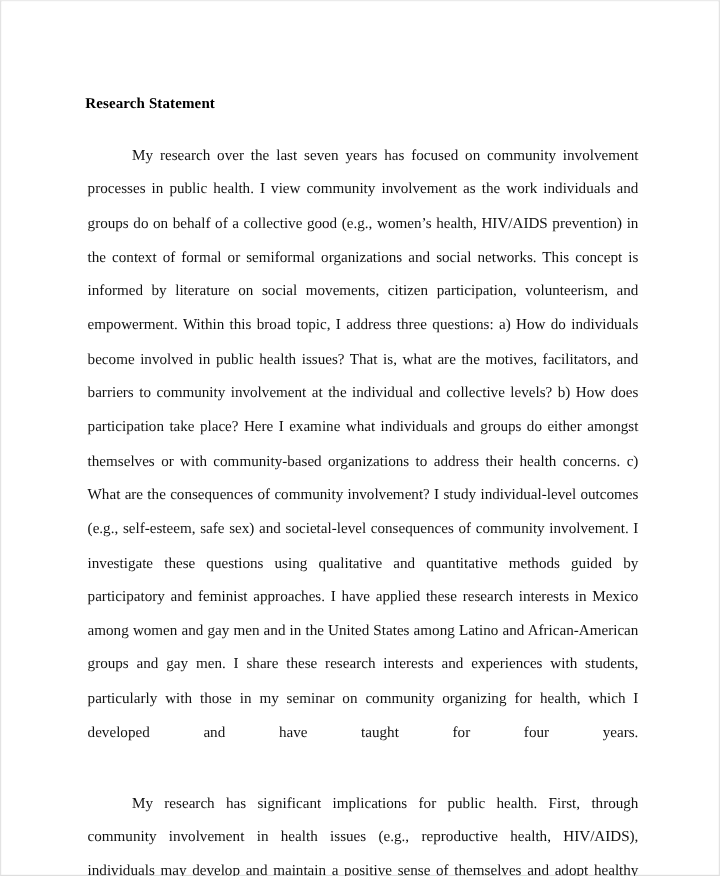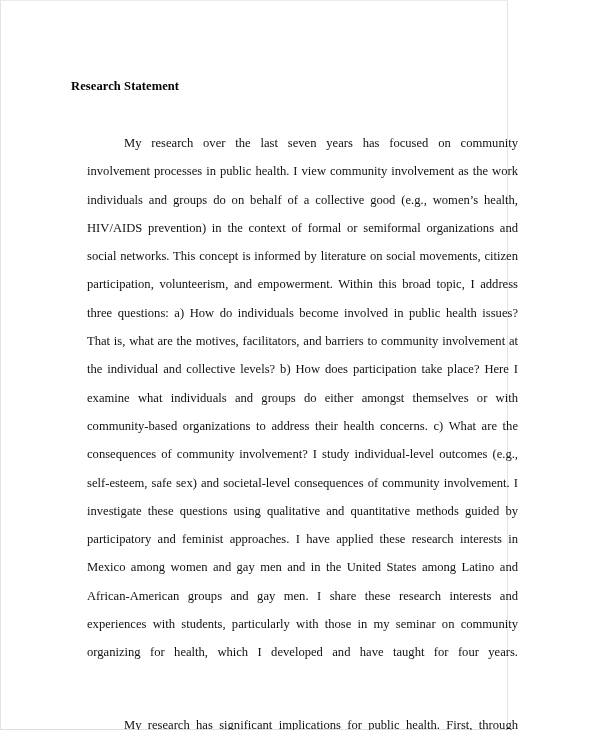--- a/index.html
+++ b/index.html
@@ -10,21 +10,21 @@
   body {
     width: 600px;
     height: 730px;
     overflow: hidden;
     font-family: "Liberation Serif", "DejaVu Serif", serif;
   }
 
   #page {
     position: relative;
     box-sizing: border-box;
-    width: 508px;
+    width: 600px;
     height: 730px;
     background: #ffffff;
     border: 1px solid #e3e3e3;
     border-top-color: #ebebeb;
     border-bottom-color: #dedede;
   }
 
   #sheet {
     position: absolute;
     left: 70px;
@@ -53,21 +53,21 @@
     width: 463px;
   }
 
   .para {
     font-family: "Liberation Serif", "DejaVu Serif", serif;
     font-size: 12.6px;
     line-height: 28.3px;
     color: #111111;
     text-align: justify;
     text-justify: inter-word;
-    margin: 16px;
+    margin: 2px;
     padding: 0;
     text-indent: 37px;
     -webkit-hyphens: none;
     hyphens: none;
     word-spacing: 0.15px;
   }
   .para + .para {
     margin-top: 0;
   }
   

